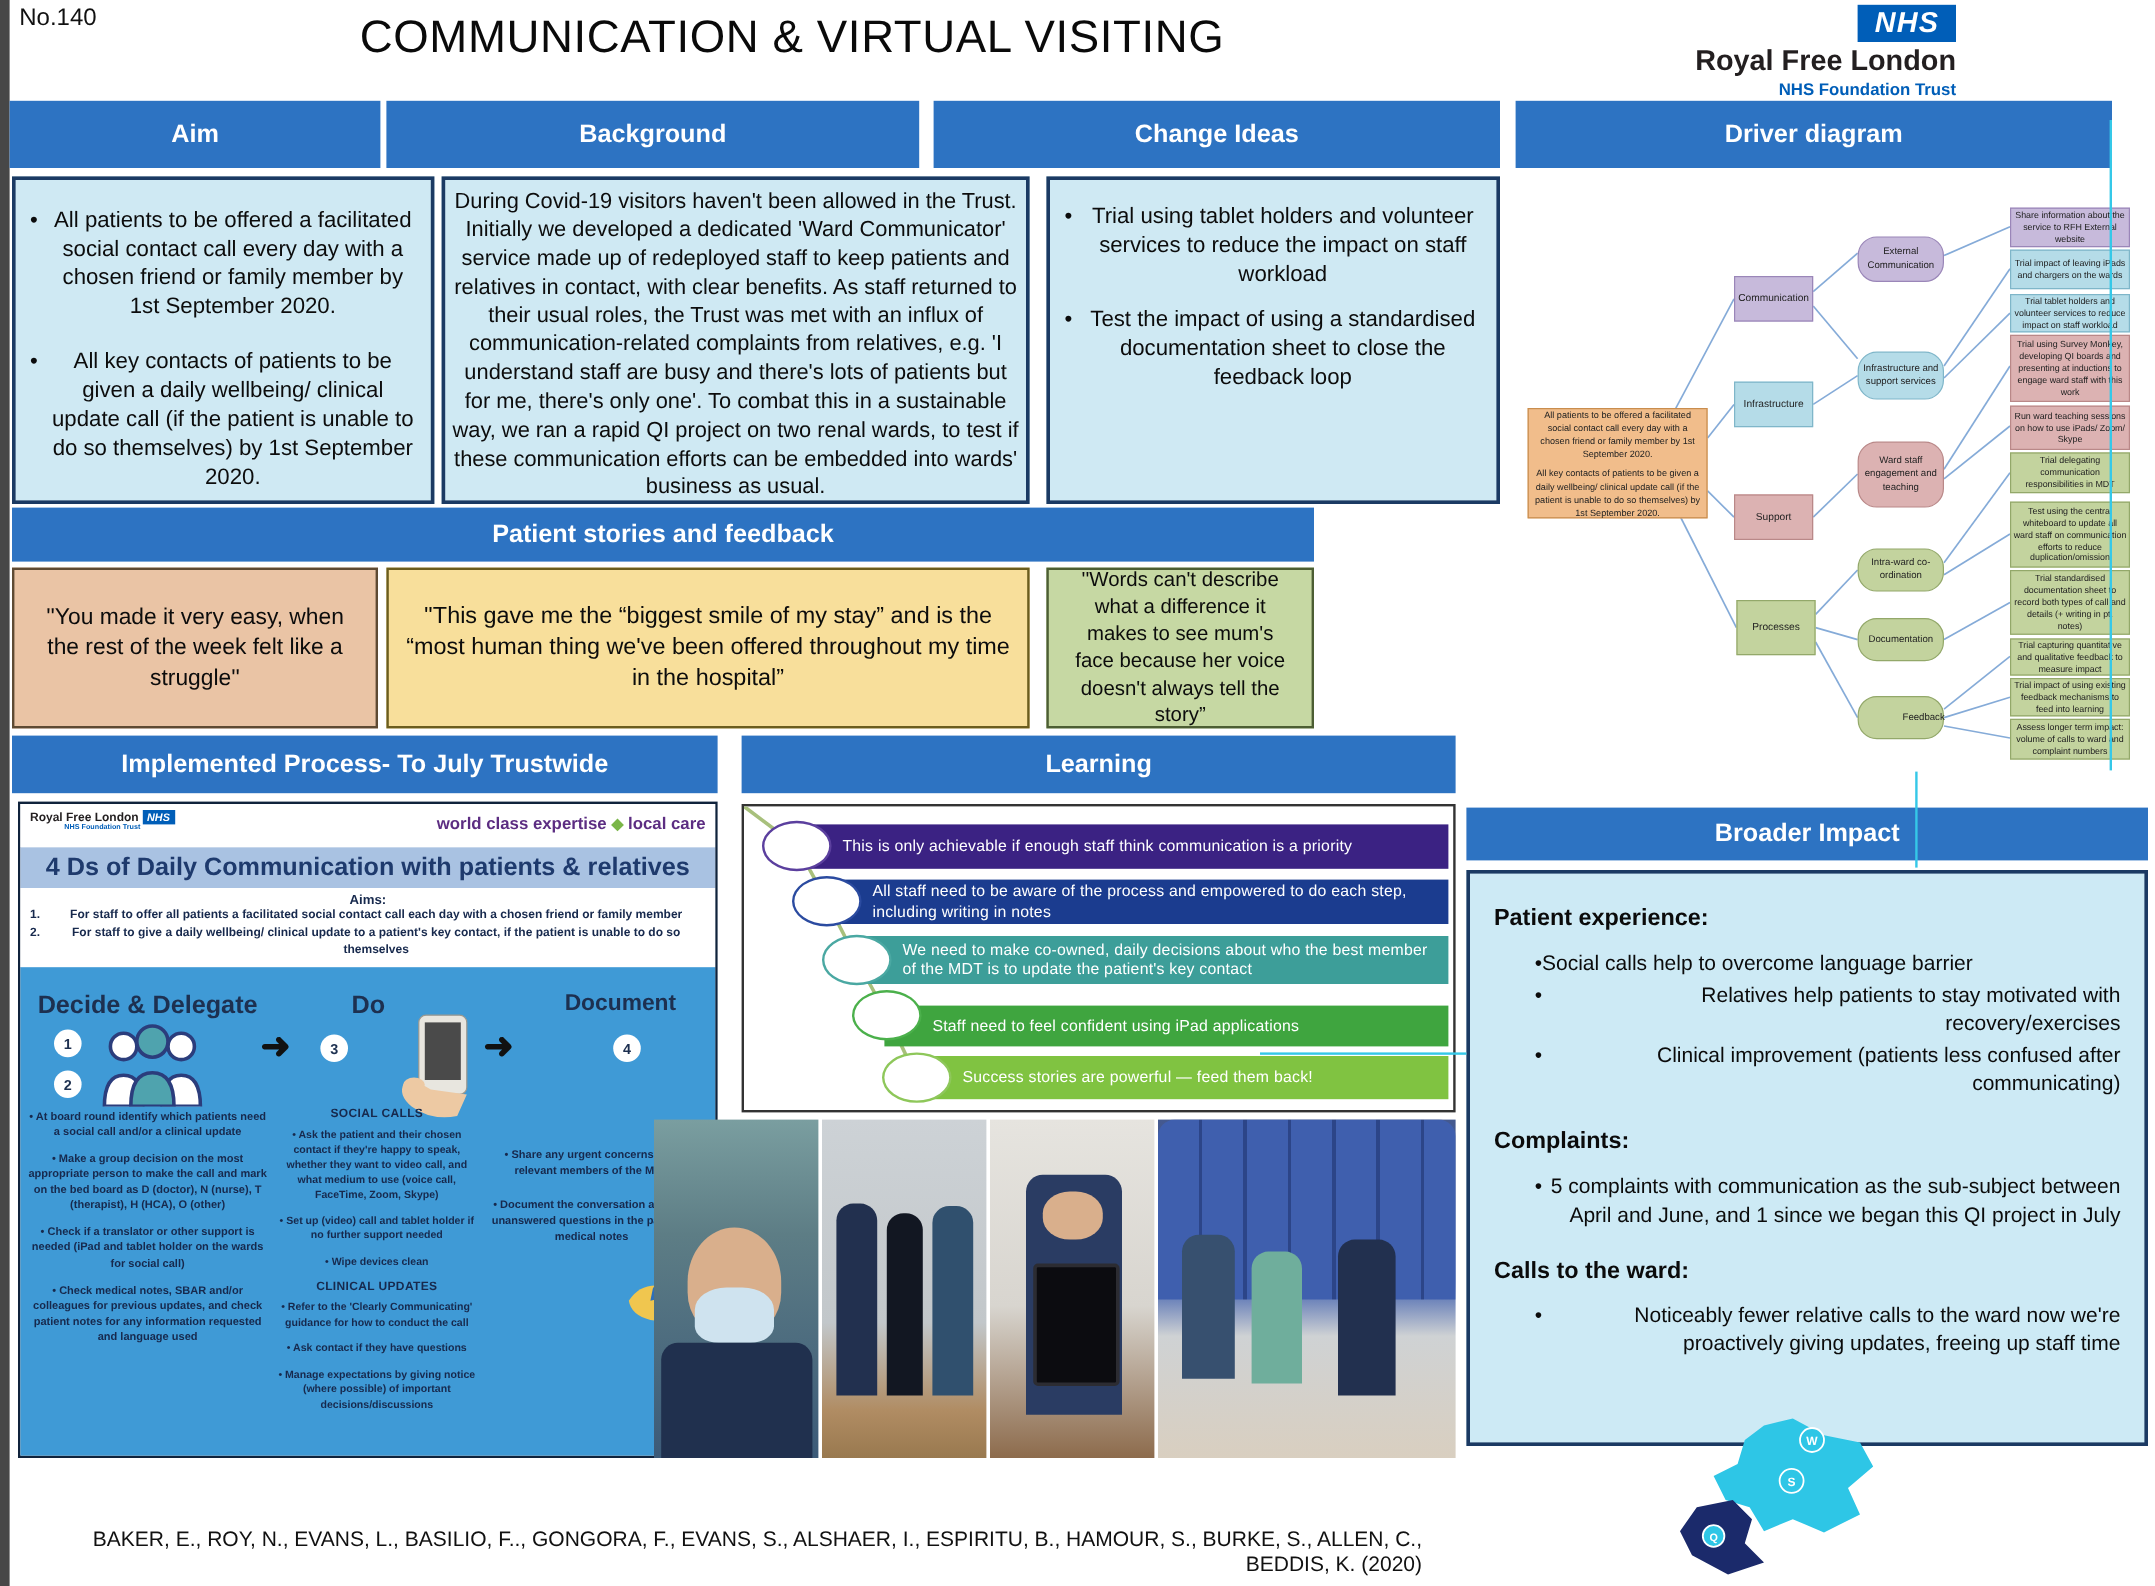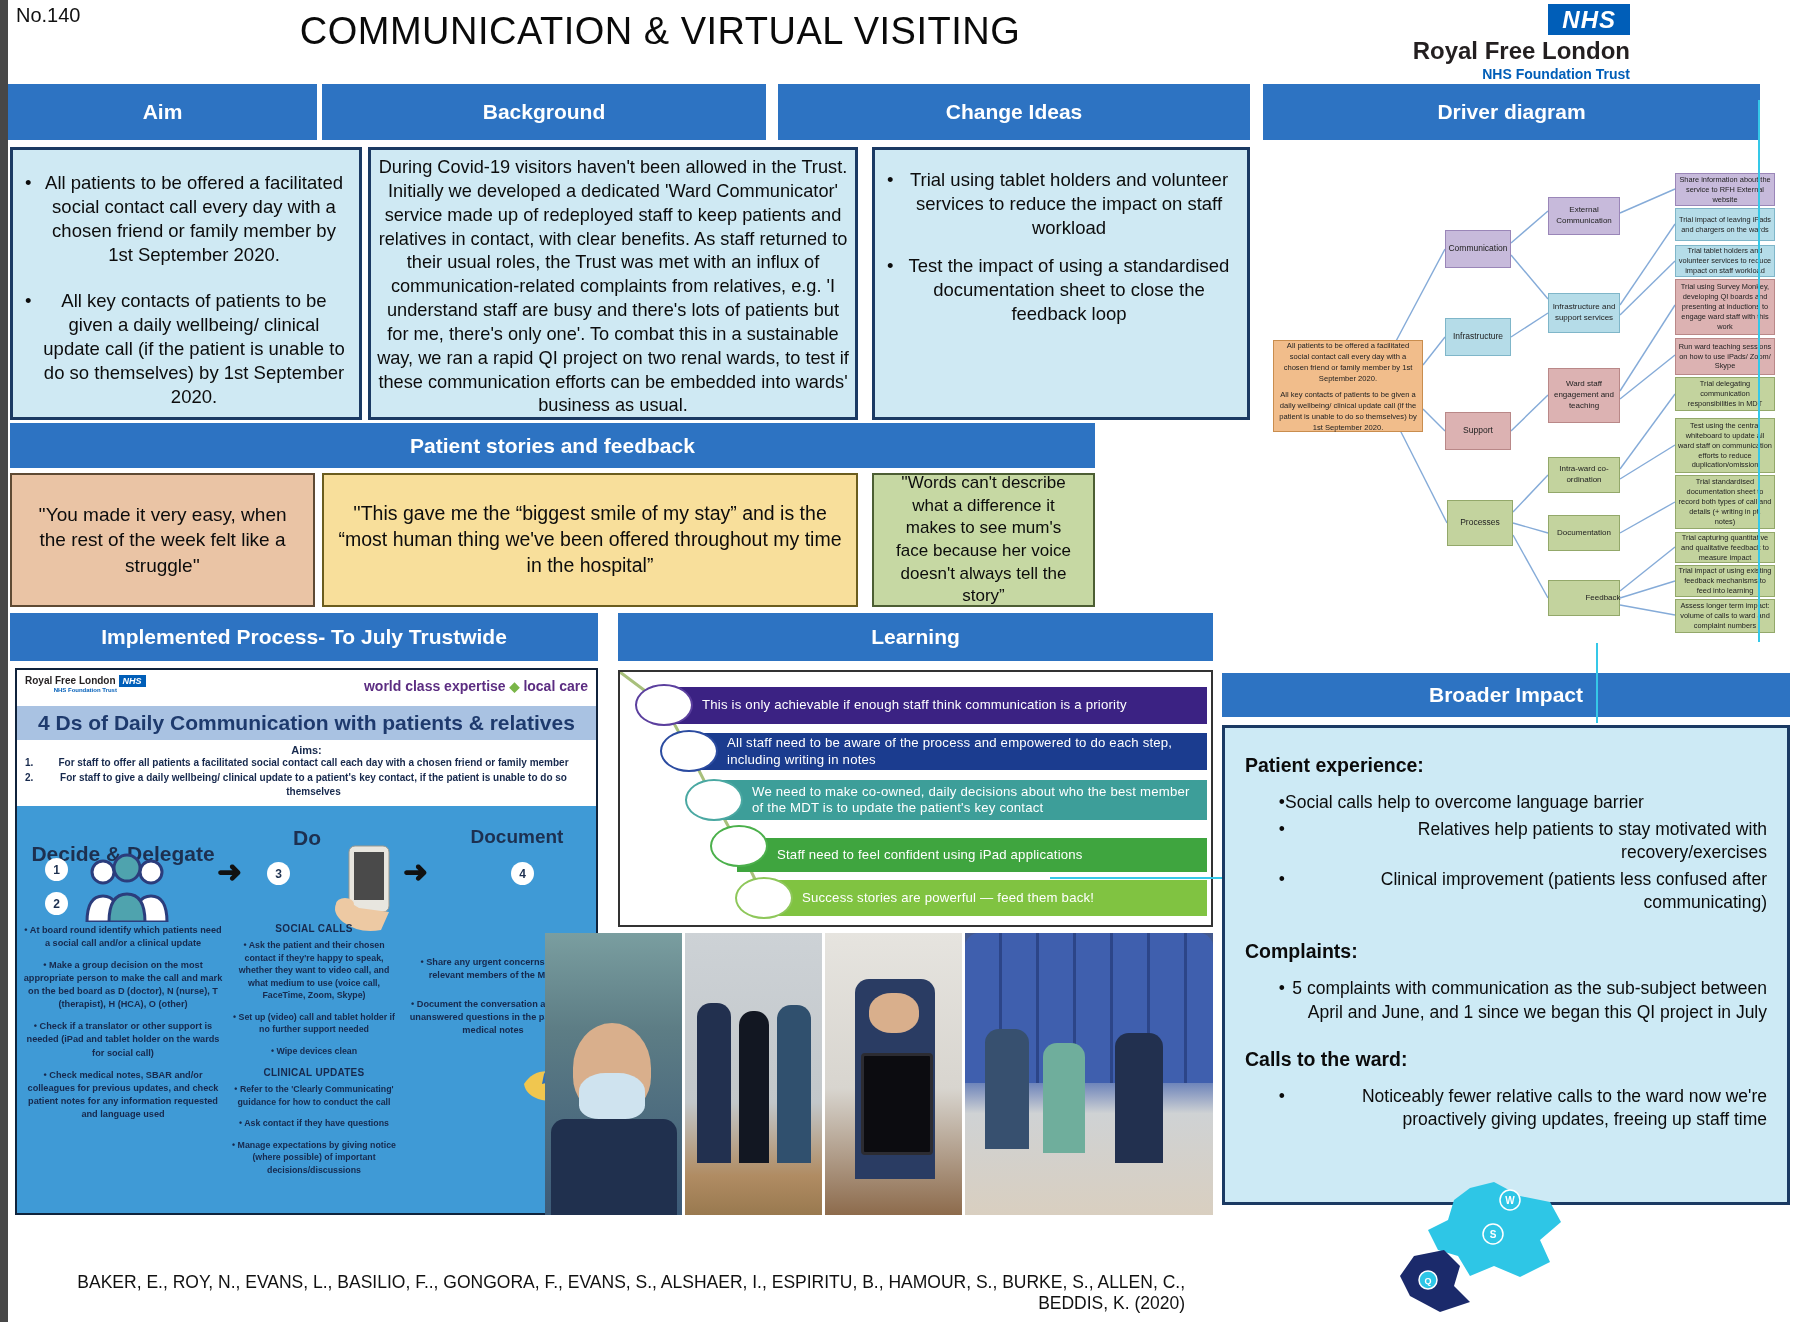--- a/index.html
+++ b/index.html
@@ -30,21 +30,21 @@
   .q3{background:#c6d8a3;border:2px solid #4c5e33;}
   
   .driver{position:absolute;left:1100px;top:147px;width:690px;height:512px;}
   .node{position:absolute;box-sizing:border-box;display:flex;align-items:center;justify-content:center;text-align:center;color:#222;}
   .n-orange{background:#f1bd8b;border:1px solid #c98d4e;font-size:7.6px;line-height:1.45;padding:3px;}
   .n-purple{background:#c7badb;border:1px solid #9a86b8;}
   .n-blue{background:#b5dce8;border:1px solid #7fb6c9;}
   .n-pink{background:#dcb2b2;border:1px solid #b98888;}
   .n-green{background:#c3d39e;border:1px solid #93a86a;}
   .n-prim{width:66px;height:38px;font-size:8.5px;line-height:1.3;padding:2px;}
-  .n-sec{width:72px;font-size:8px;line-height:1.35;padding:2px;}
+  .n-sec{width:72px;font-size:8px;line-height:1.35;padding:2px;border-radius:16px;}
   .n-idea{left:575px;width:100px;font-size:7.4px;line-height:1.35;padding:2px;}
   
   .info{position:absolute;left:15px;top:668px;width:583px;height:547px;border:2px solid #10233c;box-sizing:border-box;background:#fff;}
   .info-top{position:relative;height:36px;background:#fff;}
   .ig-logo{position:absolute;left:8px;top:5px;font-size:10px;font-weight:bold;color:#231f20;}
   .ig-nhsbox{display:inline-block;background:#005EB8;color:#fff;font-style:italic;font-size:9px;line-height:12px;padding:0 4px;margin-left:3px;}
   .ig-trust{font-size:6px;color:#005EB8;font-weight:bold;text-align:center;}
   .ig-slogan{position:absolute;right:8px;top:8px;font-size:14px;font-weight:bold;color:#5c2d82;}
   .ig-diamond{color:#7ab648;font-size:13px;}
   .info-title{height:34px;background:#a9c2e2;display:flex;align-items:center;justify-content:center;color:#1e3a6d;font-weight:bold;font-size:21px;}
@@ -200,21 +200,21 @@
       <div class="aim-line">
         <span class="n">1.</span>
           <span class="t">For staff to offer all patients a facilitated social contact call each day with a chosen friend or family member</span>
       </div>
       <div class="aim-line">
         <span class="n">2.</span>
           <span class="t">For staff to give a daily wellbeing/ clinical update to a patient's key contact, if the patient is unable to do so themselves</span>
       </div>
     </div>
     <div class="info-blue">
-      <div class="colhead" style="left:8px;top:36px;width:196px;text-align:center;font-size:21px;">Decide &amp; Delegate</div>
+      <div class="colhead" style="left:8px;top:20px;width:196px;text-align:center;font-size:21px;">Decide &amp; Delegate</div>
       <div class="colhead" style="left:255px;top:20px;width:70px;text-align:center;font-size:21px;">Do</div>
       <div class="colhead" style="left:425px;top:20px;width:150px;text-align:center;font-size:19px;">Document</div>
       <div class="numcirc" style="left:28px;top:52px;">1</div>
       <div class="numcirc" style="left:28px;top:86px;">2</div>
       <div class="numcirc" style="left:250px;top:56px;">3</div>
       <div class="numcirc" style="left:494px;top:56px;">4</div>
 
       <svg style="position:absolute;left:66px;top:46px;" width="88" height="70" viewBox="0 0 88 70">
         <circle cx="20" cy="20" r="11" fill="#fff" stroke="#2b3d7c" stroke-width="3"></circle>
         <path d="M4 70 Q4 44 20 44 Q36 44 36 70 Z" fill="#fff" stroke="#2b3d7c" stroke-width="3"></path>

